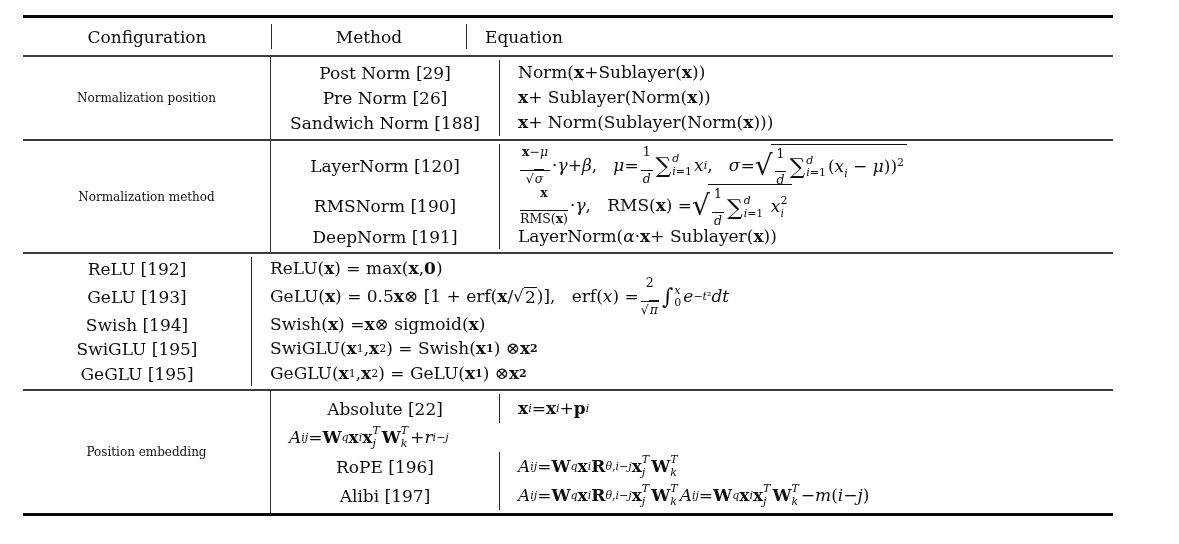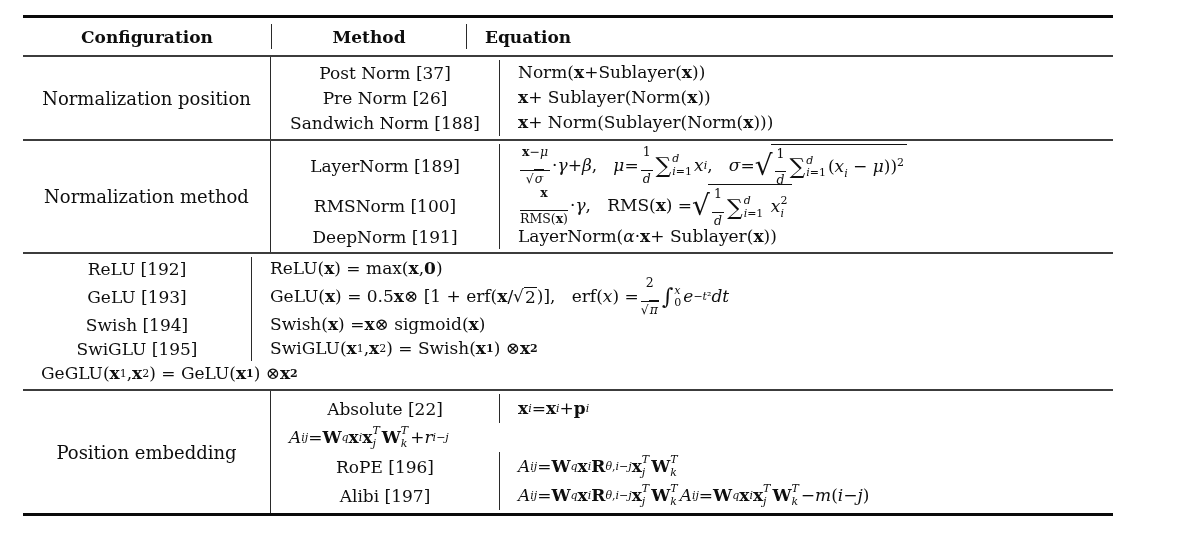--- a/index.html
+++ b/index.html
@@ -4,30 +4,30 @@
 <style>
   html,body{margin:0;padding:0;background:#ffffff;}
   body{width:1179px;height:544px;position:relative;overflow:hidden;
        font-family:"DejaVu Serif","Liberation Serif",serif;color:#0e0e0e;}
 
   .table{position:absolute;left:23px;top:15px;width:1090px;
          border-top:3px solid #0a0a0a;border-bottom:3px solid #0a0a0a;box-sizing:border-box;}
 
   
   .hdr{display:flex;align-items:center;height:37px;box-sizing:border-box;}
-  .hc{font-weight:bold;font-size:17px;}
+  .hc{font-weight:normal;font-size:17px;}
   .h-config{width:248px;text-align:center;box-sizing:border-box;}
   .h-method{width:196px;box-sizing:border-box;height:25px;display:flex;align-items:center;
             justify-content:center;border-left:1.5px solid #2a2a2a;border-right:1.5px solid #2a2a2a;}
   .h-eq{flex:1;padding-left:18px;}
 
   
   .group{display:flex;border-top:2px solid #3c3c3c;box-sizing:border-box;}
   .c-config{width:248px;display:flex;align-items:center;justify-content:center;
-            font-size:18px;border-right:1.5px solid #2a2a2a;box-sizing:border-box;}
+            font-size:12px;border-right:1.5px solid #2a2a2a;box-sizing:border-box;}
   .rows{flex:1;display:flex;flex-direction:column;padding:3px 0;}
   .row{flex:1;display:flex;min-height:24px;}
   .m{width:229px;display:flex;align-items:center;justify-content:center;
      font-size:17px;border-right:1.5px solid #2a2a2a;box-sizing:border-box;text-align:center;}
   .e{flex:1;padding-left:18px;display:flex;align-items:center;font-size:17px;line-height:1.05;}
 
   
   .e b{font-weight:bold;font-style:normal;}
   .e i{font-style:italic;}
   sub,sup{font-size:11px;}
@@ -52,58 +52,58 @@
   <div class="hdr">
     <div class="hc h-config">Configuration</div>
     <div class="hc h-method">Method</div>
     <div class="hc h-eq">Equation</div>
   </div>
 
   <div class="group" style="height:84px">
     <div class="c-config">Normalization position</div>
     <div class="rows">
       <div class="row">
-        <div class="m">Post Norm [37]</div>
+        <div class="m">Post Norm [29]</div>
         <div class="e">Norm(<b>x</b>+Sublayer(<b>x</b>))</div>
       </div>
       <div class="row">
         <div class="m">Pre Norm [26]</div>
         <div class="e"><b>x</b> + Sublayer(Norm(<b>x</b>))</div>
       </div>
       <div class="row">
         <div class="m">Sandwich Norm [188]</div>
         <div class="e"><b>x</b> + Norm(Sublayer(Norm(<b>x</b>)))</div>
       </div>
     </div>
   </div>
 
   <div class="group" style="height:113px">
     <div class="c-config">Normalization method</div>
     <div class="rows">
       <div class="row" style="flex:1.45">
-        <div class="m">LayerNorm [189]</div>
+        <div class="m">LayerNorm [120]</div>
         <div class="e"><span class="fr">
               <span class="nu"><b>x</b>−<i>μ</i></span>
               <span class="de">√<span class="ra"><i>σ</i></span></span>
             </span> · <i>γ</i> + <i>β</i>,&nbsp;&nbsp;&nbsp;<i>μ</i> = <span class="fr">
               <span class="nu">1</span>
               <span class="de"><i>d</i></span>
             </span><span class="bop">∑</span><span class="ss">
               <span class="up"><i>d</i></span>
               <span class="dn"><i>i</i>=1</span>
             </span> <i>x</i><sub><i>i</i></sub>,&nbsp;&nbsp;&nbsp;<i>σ</i> = <span class="sq">
               <span class="rt">√</span>
               <span class="ra2"><span class="fr"><span class="nu">1</span><span class="de"><i>d</i></span></span><span class="bop">∑</span><span class="ss">
                   <span class="up"><i>d</i></span>
                   <span class="dn"><i>i</i>=1</span>
                 </span>(<i>x</i><sub><i>i</i></sub> − <i>μ</i>))<sup>2</sup></span>
             </span></div>
       </div>
       <div class="row" style="flex:1.25">
-        <div class="m">RMSNorm [100]</div>
+        <div class="m">RMSNorm [190]</div>
         <div class="e"><span class="fr">
               <span class="nu"><b>x</b></span>
               <span class="de">RMS(<b>x</b>)</span>
             </span> · <i>γ</i>,&nbsp;&nbsp;&nbsp;RMS(<b>x</b>) = <span class="sq">
               <span class="rt">√</span>
               <span class="ra2"><span class="fr"><span class="nu">1</span><span class="de"><i>d</i></span></span><span class="bop">∑</span><span class="ss">
                   <span class="up"><i>d</i></span>
                   <span class="dn"><i>i</i>=1</span>
                 </span> <i>x</i><span class="ss">
                   <span class="up">2</span>
@@ -136,20 +136,21 @@
       </div>
       <div class="row">
         <div class="m">Swish [194]</div>
         <div class="e">Swish(<b>x</b>) = <b>x</b> ⊗ sigmoid(<b>x</b>)</div>
       </div>
       <div class="row">
         <div class="m">SwiGLU [195]</div>
         <div class="e">SwiGLU(<b>x</b><sub>1</sub>, <b>x</b><sub>2</sub>) = Swish(<b>x</b><sub><b>1</b></sub>) ⊗ <b>x</b><sub><b>2</b></sub></div>
       </div>
       <div class="row">
+        <div class="m">GeGLU [195]</div>
         <div class="e">GeGLU(<b>x</b><sub>1</sub>, <b>x</b><sub>2</sub>) = GeLU(<b>x</b><sub><b>1</b></sub>) ⊗ <b>x</b><sub><b>2</b></sub></div>
       </div>
     </div>
   </div>
 
   <div class="group" style="height:124px">
     <div class="c-config">Position embedding</div>
     <div class="rows">
       <div class="row">
         <div class="m">Absolute [22]</div>

